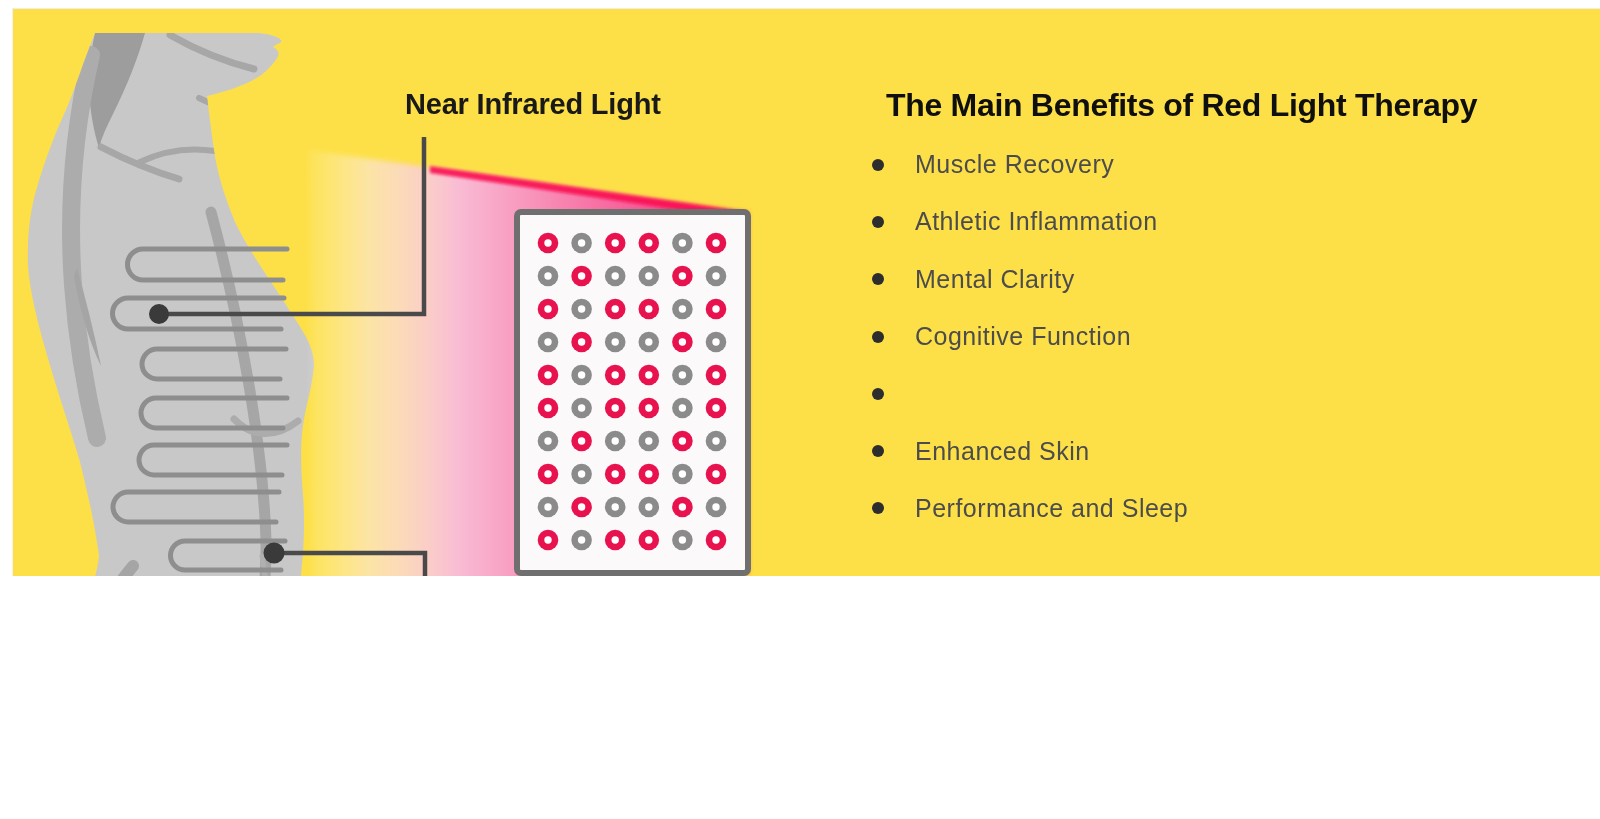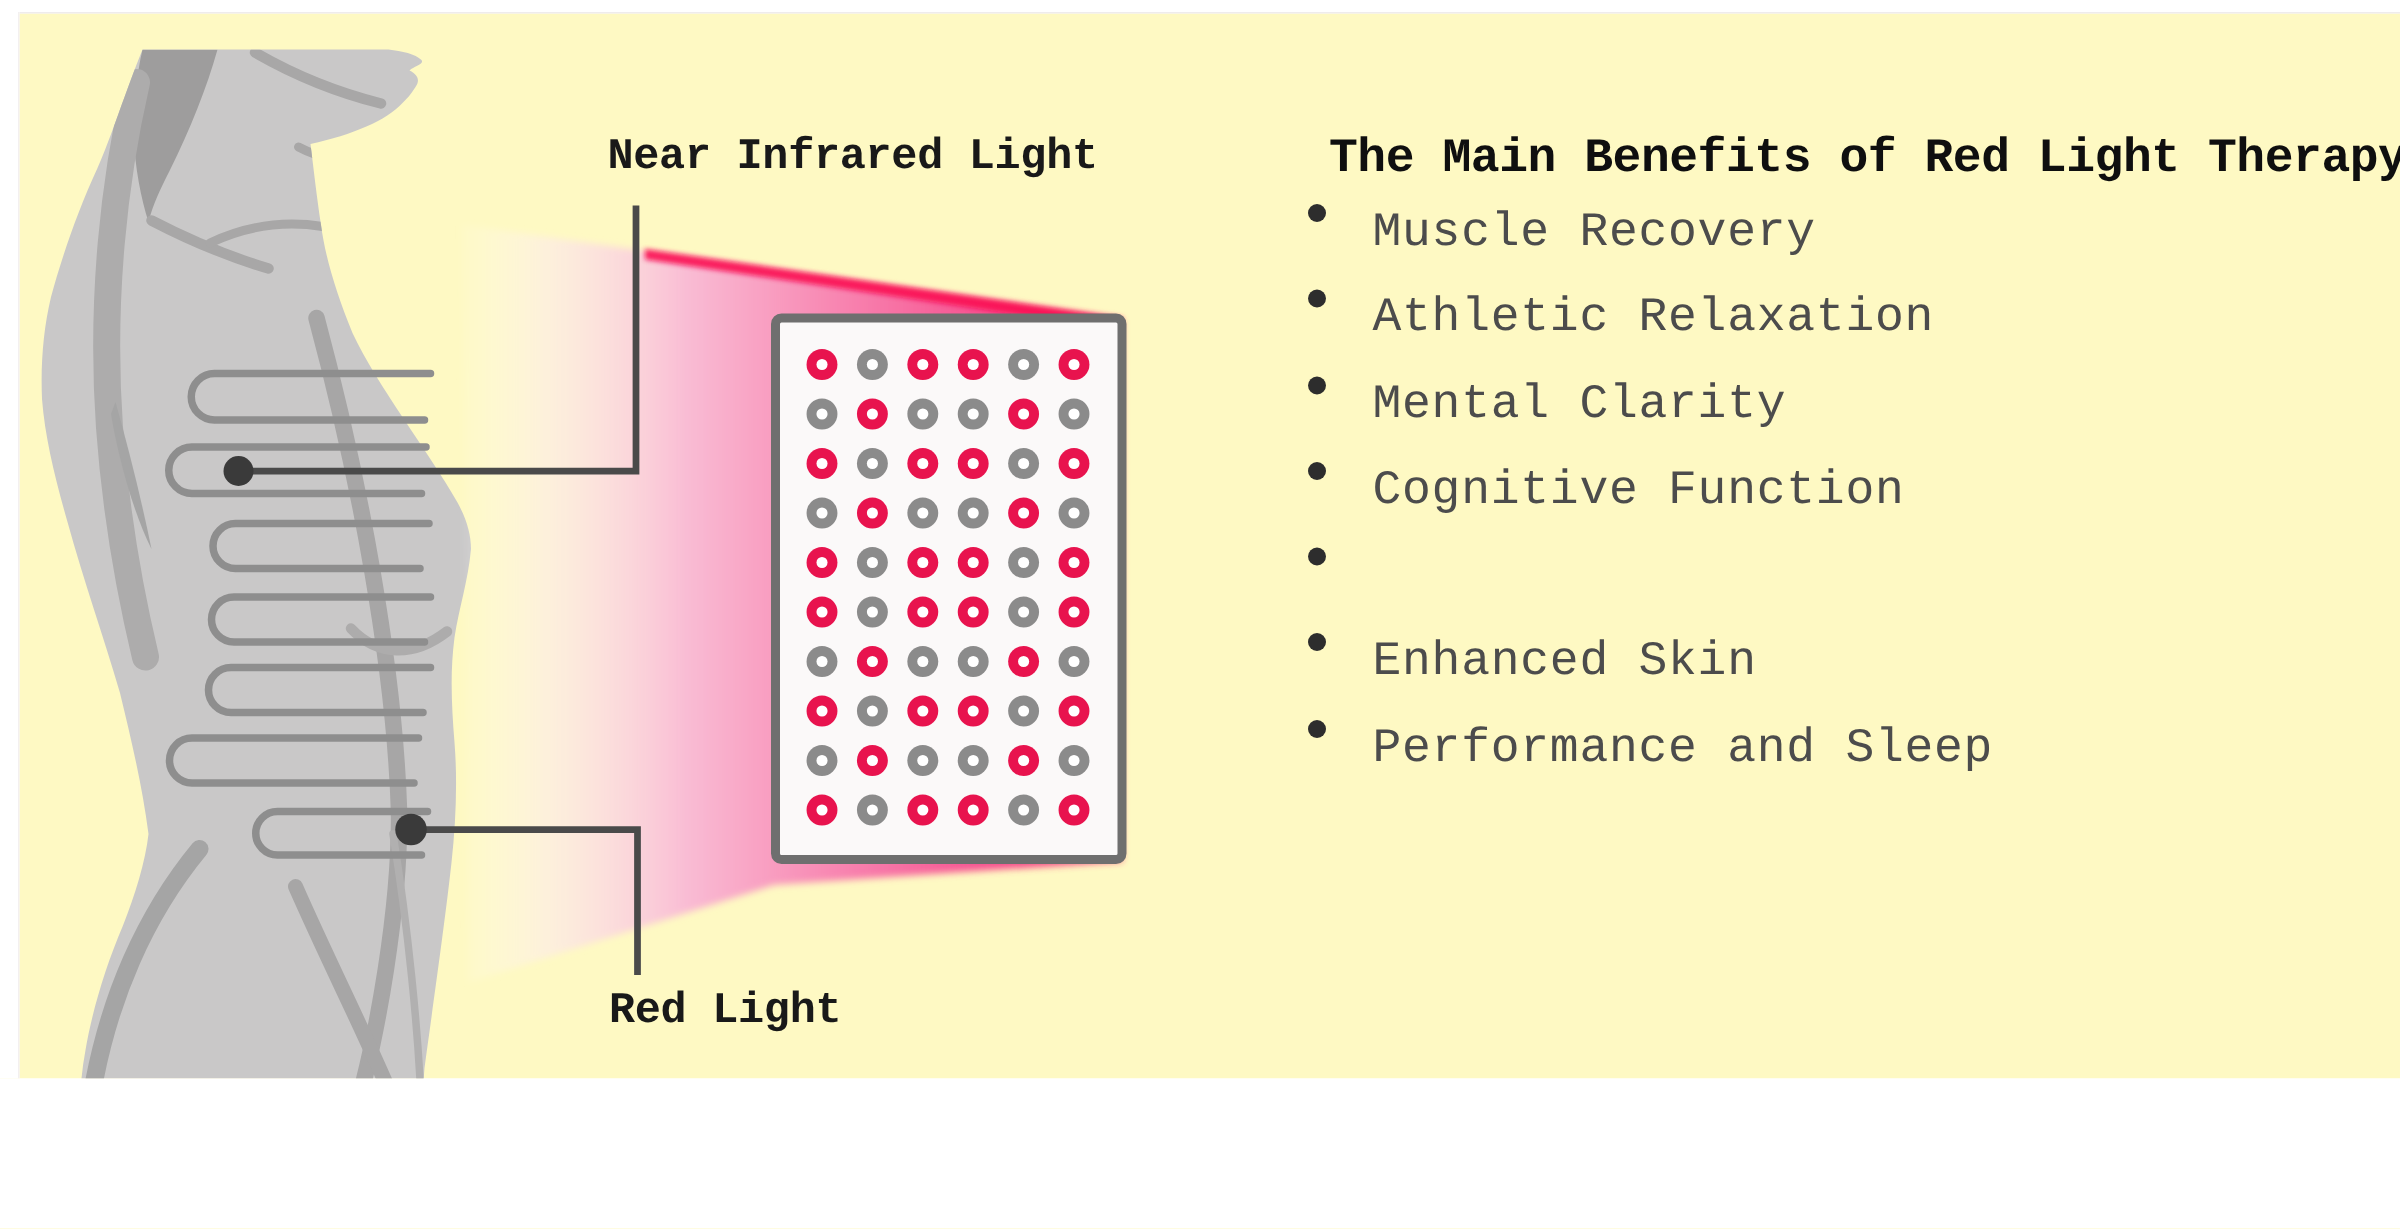--- a/index.html
+++ b/index.html
@@ -1,40 +1,40 @@
 <!DOCTYPE html>
 <html><head>
 <meta charset="utf-8">
 <style>
   html,body{margin:0;padding:0;background:#ffffff;}
   .stage{
-    position:relative;width:1600px;height:719px;overflow:hidden;
-    background:#fef9c3;font-family:Liberation Mono, monospace;
+    position:relative;width:1600px;height:576px;overflow:hidden;
+    background:#fde047;font-family:Liberation Sans, sans-serif;
   }
   .edge-top{position:absolute;left:0;top:0;width:1600px;height:8px;background:#ffffff;border-bottom:1px solid #efecec;}
   .edge-bottom{position:absolute;left:0;top:813px;width:1600px;height:6px;background:#ffffff;border-top:1px solid #efecec;}
   .edge-left{position:absolute;left:0;top:8px;width:12px;height:805px;background:#ffffff;border-right:1px solid #f3f0f0;}
   svg.diagram{position:absolute;left:0;top:0;}
   .callout{
     position:absolute;font-weight:700;color:#191919;font-size:29px;
     letter-spacing:-0.2px;white-space:nowrap;
   }
   .callout.nir{left:405px;top:88px;}
   .callout.red{left:406px;top:657px;}
   .benefits{position:absolute;left:866px;top:0;width:700px;}
   .benefits-heading{
     position:absolute;left:20px;top:87px;font-size:32px;font-weight:700;
     color:#0f0f0f;letter-spacing:-0.3px;white-space:nowrap;
   }
   .benefits-list{
     position:absolute;left:0;top:136px;margin:0;padding:0;list-style:none;
   }
   .benefit-item{
-    display:flex;align-items:flex-start;height:57.3px;
-    font-size:32px;font-weight:400;color:#4c4c4c;letter-spacing:0.5px;white-space:nowrap;
+    display:flex;align-items:center;height:57.3px;
+    font-size:25px;font-weight:400;color:#4c4c4c;letter-spacing:0.5px;white-space:nowrap;
   }
   .bullet-dot{
     width:12px;height:12px;border-radius:50%;background:#2d2d2d;
     margin-left:6px;margin-right:31px;flex:0 0 auto;
   }
 </style>
 </head>
 <body>
 
 <div class="stage">
@@ -254,21 +254,21 @@
 
   <div class="benefits">
     <div class="benefits-heading">The Main Benefits of Red Light Therapy</div>
     <ul class="benefits-list">
       <li class="benefit-item">
           <span class="bullet-dot"></span>
           <span>Muscle Recovery</span>
         </li>
       <li class="benefit-item">
           <span class="bullet-dot"></span>
-          <span>Athletic Relaxation</span>
+          <span>Athletic Inflammation</span>
         </li>
       <li class="benefit-item">
           <span class="bullet-dot"></span>
           <span>Mental Clarity</span>
         </li>
       <li class="benefit-item">
           <span class="bullet-dot"></span>
           <span>Cognitive Function</span>
         </li>
       <li class="benefit-item">

